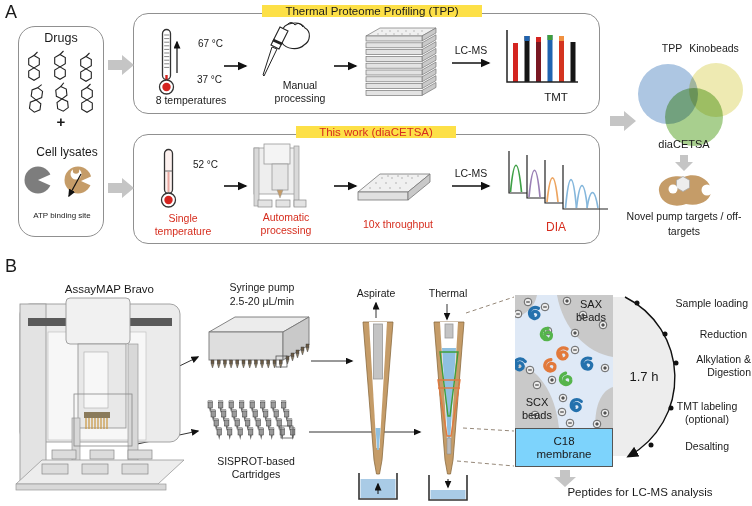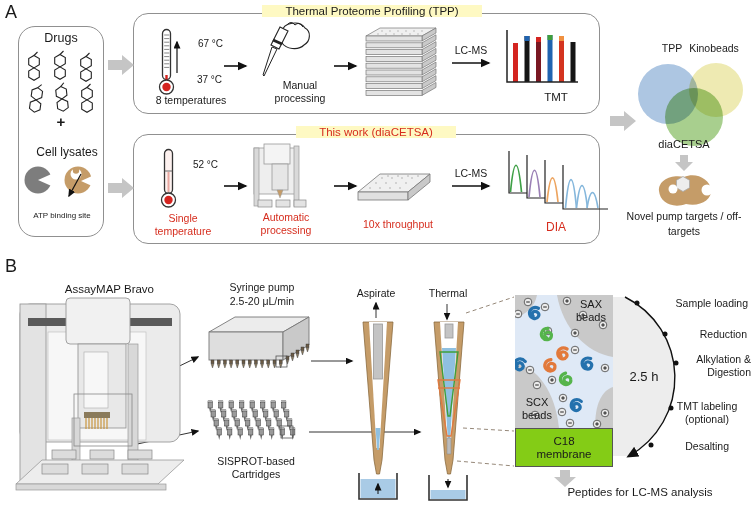--- a/index.html
+++ b/index.html
@@ -2,26 +2,26 @@
 <html><head>
 <meta charset="utf-8">
 <style>
   html,body{margin:0;padding:0}
   body{width:752px;height:506px;position:relative;background:#fff;
        font-family:"Liberation Sans",sans-serif;color:#1a1a1a;overflow:hidden}
   .lbl{position:absolute;font-size:10.5px;line-height:12.5px;text-align:center;z-index:3}
   .left{text-align:right}
   .red{color:#d62d1e}
   .rbox{position:absolute;border:1.5px solid #909090;border-radius:15px;background:#fff;box-sizing:border-box;z-index:0}
-  .title{position:absolute;background:#fef9c3;font-size:11.5px;text-align:center;z-index:3;padding:0 4px}
+  .title{position:absolute;background:#fde047;font-size:11.5px;text-align:center;z-index:3;padding:0 4px}
   .panel-letter{position:absolute;font-size:18px;z-index:3}
   svg.icon{position:absolute;z-index:2;overflow:visible}
   #overlay{position:absolute;left:0;top:0;z-index:1}
   .zbox{position:absolute;left:515px;top:295px;width:98px;height:133px;background:#dfe9f6;z-index:2}
-  .c18{position:absolute;left:515px;top:428px;width:98px;height:39px;background:#84cc16;border:1.5px solid #555;
+  .c18{position:absolute;left:515px;top:428px;width:98px;height:39px;background:#7dd3fc;border:1.5px solid #555;
        box-sizing:border-box;z-index:2;display:flex;align-items:center;justify-content:center}
   .c18 div{font-size:11.5px;line-height:13px;text-align:center;width:64px}
 </style>
 </head>
 <body>
 
 <svg id="overlay" width="752" height="506">
   <defs>
     <marker id="ah" markerUnits="userSpaceOnUse" markerWidth="10" markerHeight="9" refX="8.5" refY="4.5" orient="auto">
       <path d="M0,0 L10,4.5 L0,9 Z" fill="#111"></path>
@@ -491,20 +491,20 @@
     </g>
   </svg>
   <div class="lbl" style="left:54px;top:3px;width:44px;font-size:11px;line-height:13px">SAX beads</div>
   <div class="lbl" style="left:0px;top:101px;width:44px;font-size:11px;line-height:13px">SCX beads</div>
 </div>
 
 <div class="c18">
   <div>C18 membrane</div>
 </div>
 
-<div class="lbl" style="left:620px;top:371px;width:48px;font-size:13px">2.5 h</div>
+<div class="lbl" style="left:620px;top:371px;width:48px;font-size:13px">1.7 h</div>
 <div class="lbl left" style="left:650px;top:297px;width:98px">Sample loading</div>
 <div class="lbl left" style="left:677px;top:328px;width:70px">Reduction</div>
 <div class="lbl left" style="left:681px;top:353px;width:70px">Alkylation &amp; Digestion</div>
 <div class="lbl" style="left:664px;top:400px;width:86px">TMT labeling (optional)</div>
 <div class="lbl left" style="left:659px;top:440px;width:70px">Desalting</div>
 
 <div class="lbl" style="left:528px;top:486px;width:224px;font-size:11.5px">Peptides for LC-MS analysis</div>
 
 </body></html>

